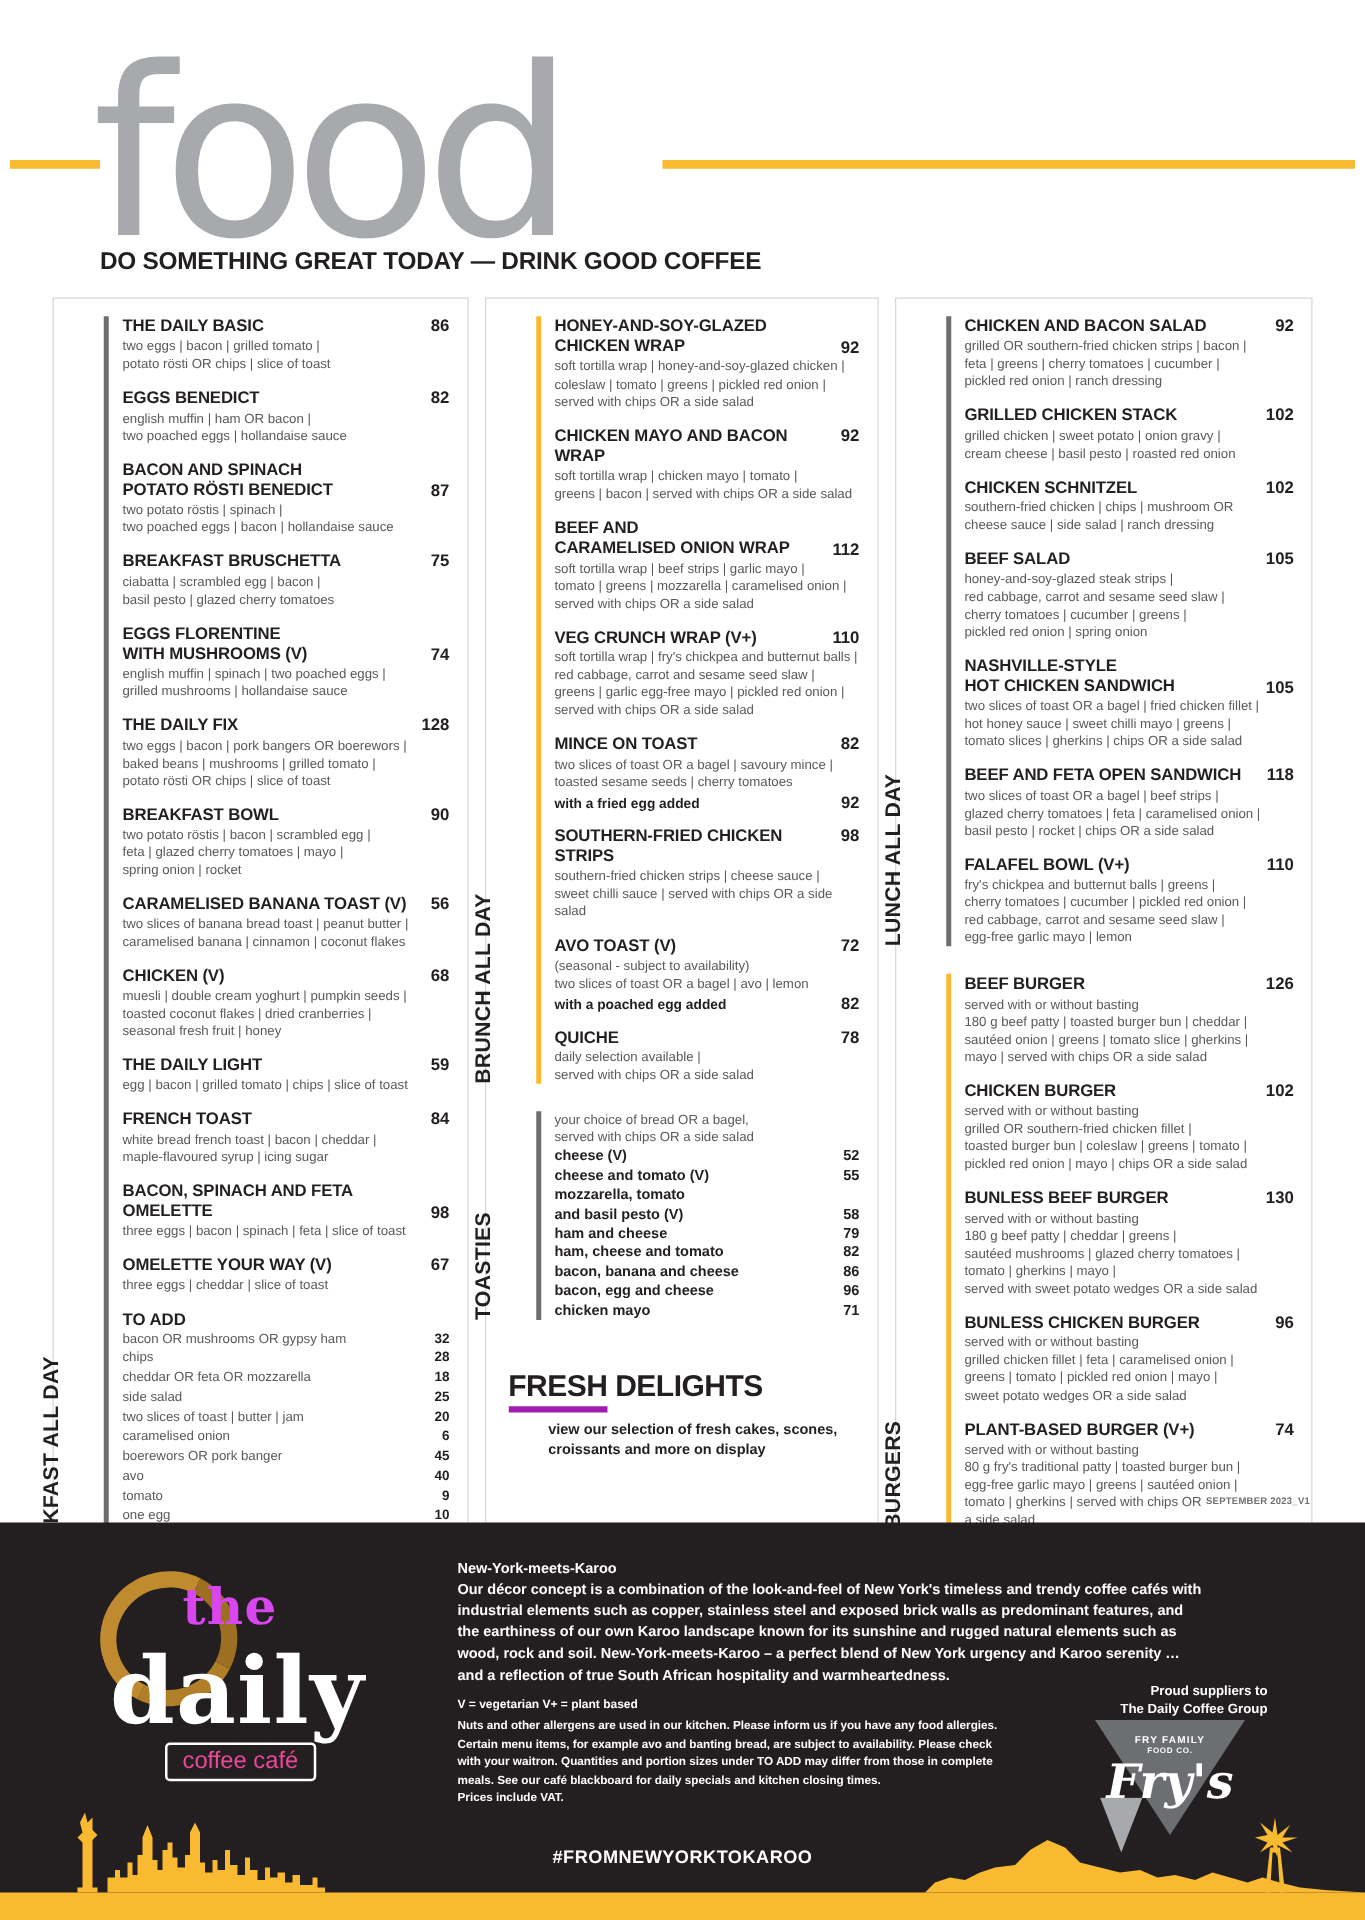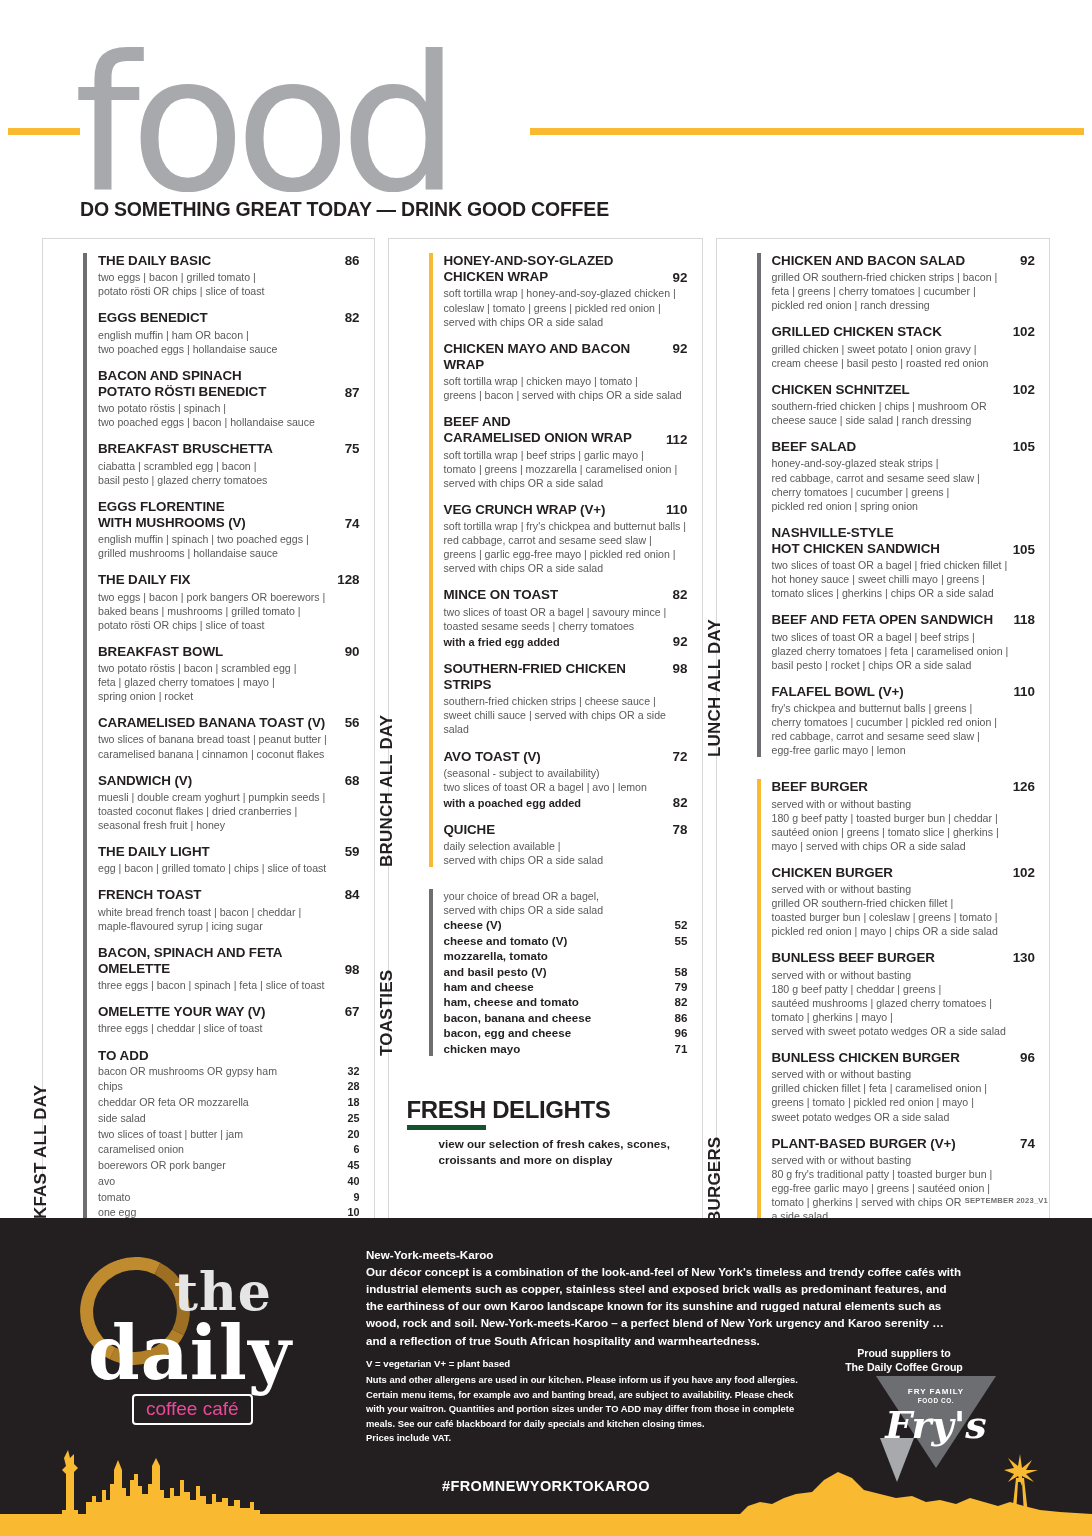--- a/index.html
+++ b/index.html
@@ -111,21 +111,21 @@
   }
   .toastie-row .n { font-size: 11.6px; font-weight: bold; color: #231F20; }
   .toastie-row .p { font-size: 11.6px; font-weight: bold; color: #231F20; }
 
   
   .fresh { margin-top: 40px; padding-left: 8px; }
   .fresh-title {
     font-size: 24px; font-weight: bold; color: #231F20; letter-spacing: -0.4px;
   }
   .fresh-title .hl {
-    border-bottom: 5px solid #14532d; padding-bottom: 2px;
+    border-bottom: 5px solid #a21caf; padding-bottom: 2px;
   }
   .fresh-sub {
     margin-top: 12px; padding-left: 32px;
     font-size: 11.6px; font-weight: bold; color: #231F20; line-height: 1.4;
   }
 
   .section-gap { height: 22px; }
 
   .version {
     position: absolute; right: 44px; top: 1196px;
@@ -140,23 +140,23 @@
   .logo {
     position: absolute; left: 70px; top: 36px; width: 290px; height: 175px;
   }
   .ring {
     position: absolute; left: 10px; top: 3px; width: 110px; height: 108px;
     border: 13px solid #C08A2E; border-radius: 50%;
     border-right-color: #9C6F22; border-bottom-color: #B07F28;
     transform: rotate(-18deg);
   }
   .logo-the {
-    position: absolute; left: 104px; top: 12px;
+    position: absolute; left: 76px; top: 12px;
     font-family: "DejaVu Serif", serif; font-weight: bold;
-    font-size: 52px; color: #e5e5e5; letter-spacing: 1px; line-height:1;
+    font-size: 40px; color: #d946ef; letter-spacing: 1px; line-height:1;
   }
   .logo-daily {
     position: absolute; left: 18px; top: 62px;
     font-family: "DejaVu Serif", serif; font-weight: bold;
     font-size: 74px; color: #fff; letter-spacing: 1px; line-height:1;
   }
   .logo-cc {
     position: absolute; left: 62px; top: 140px;
     border: 2px solid #fff; border-radius: 4px; padding: 2px 12px 3px;
     font-size: 19px; color: #ec4899; font-weight: normal;
@@ -165,21 +165,21 @@
   .blurb { position: absolute; left: 366px; top: 28px; width: 600px; }
   .blurb-title { font-size: 11.6px; font-weight: bold; line-height: 1.5; }
   .blurb-body { font-size: 11.6px; font-weight: bold; line-height: 1.47; }
 
   .legal { position: absolute; left: 366px; top: 140px; width: 440px; }
   .legal-key { font-size: 9.6px; font-weight: bold; margin-bottom: 4px; }
   .legal-body { font-size: 9.4px; font-weight: bold; line-height: 1.55; }
 
   .supplier {
     position: absolute; right: 78px; top: 128px; width: 220px;
-    text-align: center; font-size: 10.6px; font-weight: bold; line-height: 1.35;
+    text-align: right; font-size: 10.6px; font-weight: bold; line-height: 1.35;
   }
   .frys {
     position: absolute; right: 96px; top: 158px;
     width: 120px; height: 92px;
   }
   .frys-tri {
     position: absolute; inset: 0;
     background: #6D6E71;
     clip-path: polygon(0 0, 100% 0, 50% 100%);
   }
@@ -284,21 +284,21 @@
             </div>
             <div class="item">
               <div class="item-head">
                 <div class="item-name">CARAMELISED BANANA TOAST (V)</div>
                 <div class="item-price">56</div>
               </div>
               <div class="item-desc">two slices of banana bread toast | peanut butter |<br>caramelised banana | cinnamon | coconut flakes</div>
             </div>
             <div class="item">
               <div class="item-head">
-                <div class="item-name">SANDWICH (V)</div>
+                <div class="item-name">CHICKEN (V)</div>
                 <div class="item-price">68</div>
               </div>
               <div class="item-desc">muesli | double cream yoghurt | pumpkin seeds |<br>toasted coconut flakes | dried cranberries |<br>seasonal fresh fruit | honey</div>
             </div>
             <div class="item">
               <div class="item-head">
                 <div class="item-name">THE DAILY LIGHT</div>
                 <div class="item-price">59</div>
               </div>
               <div class="item-desc">egg | bacon | grilled tomato | chips | slice of toast</div>

